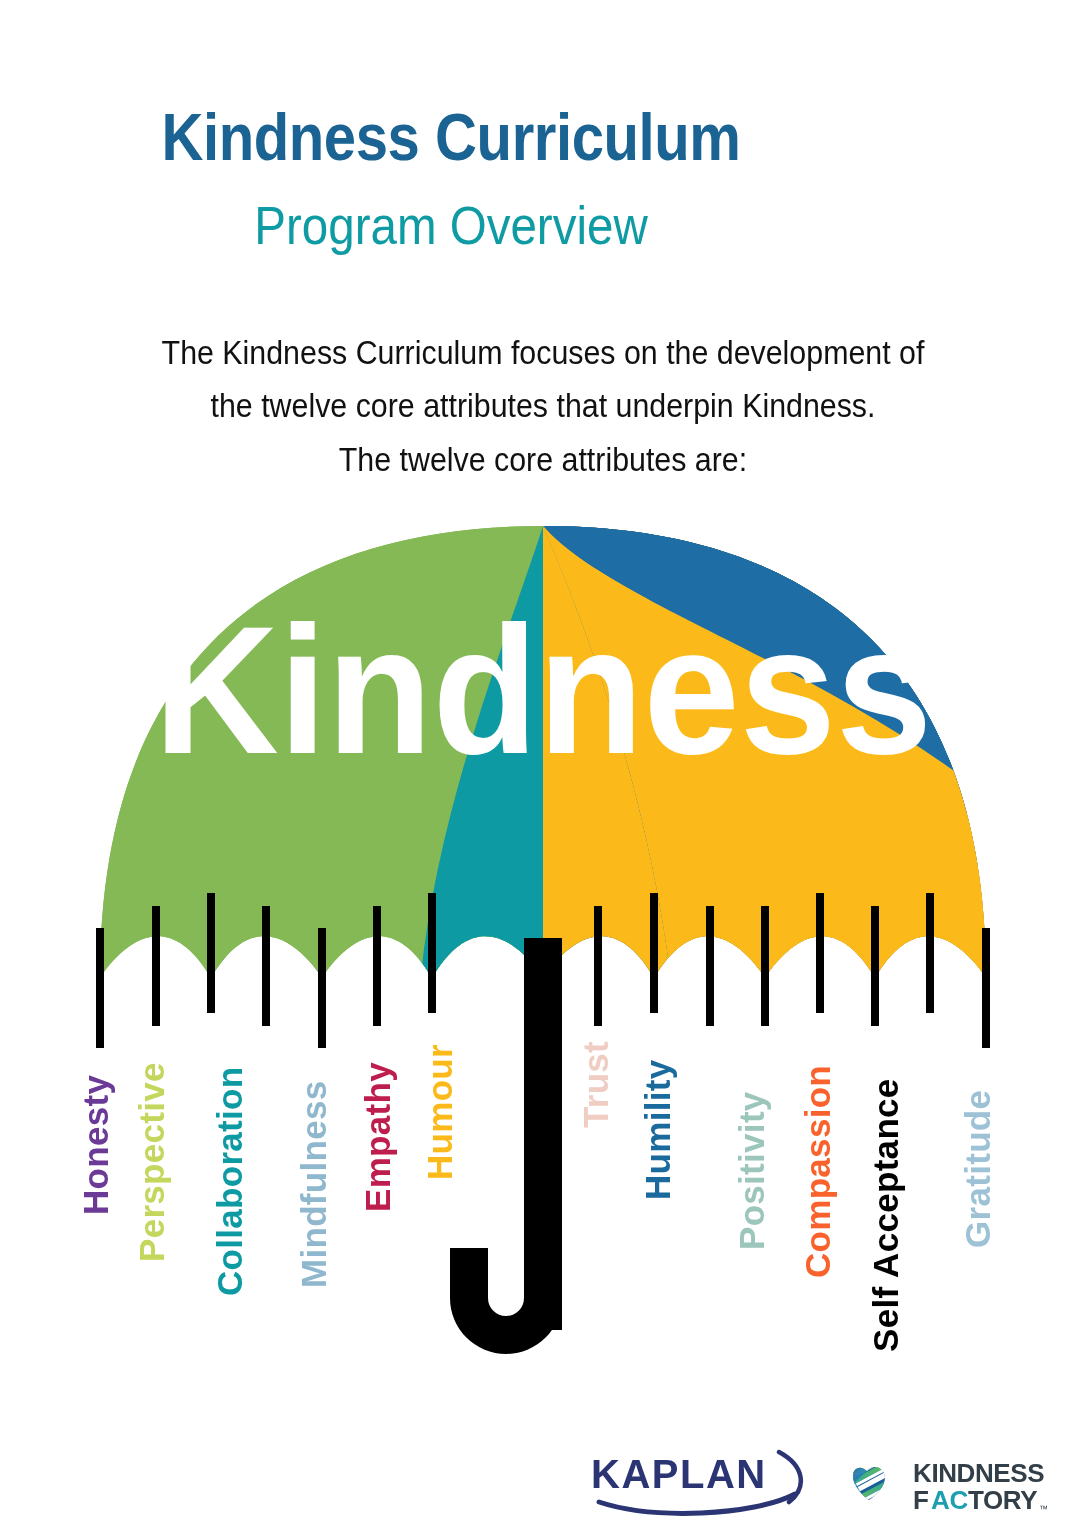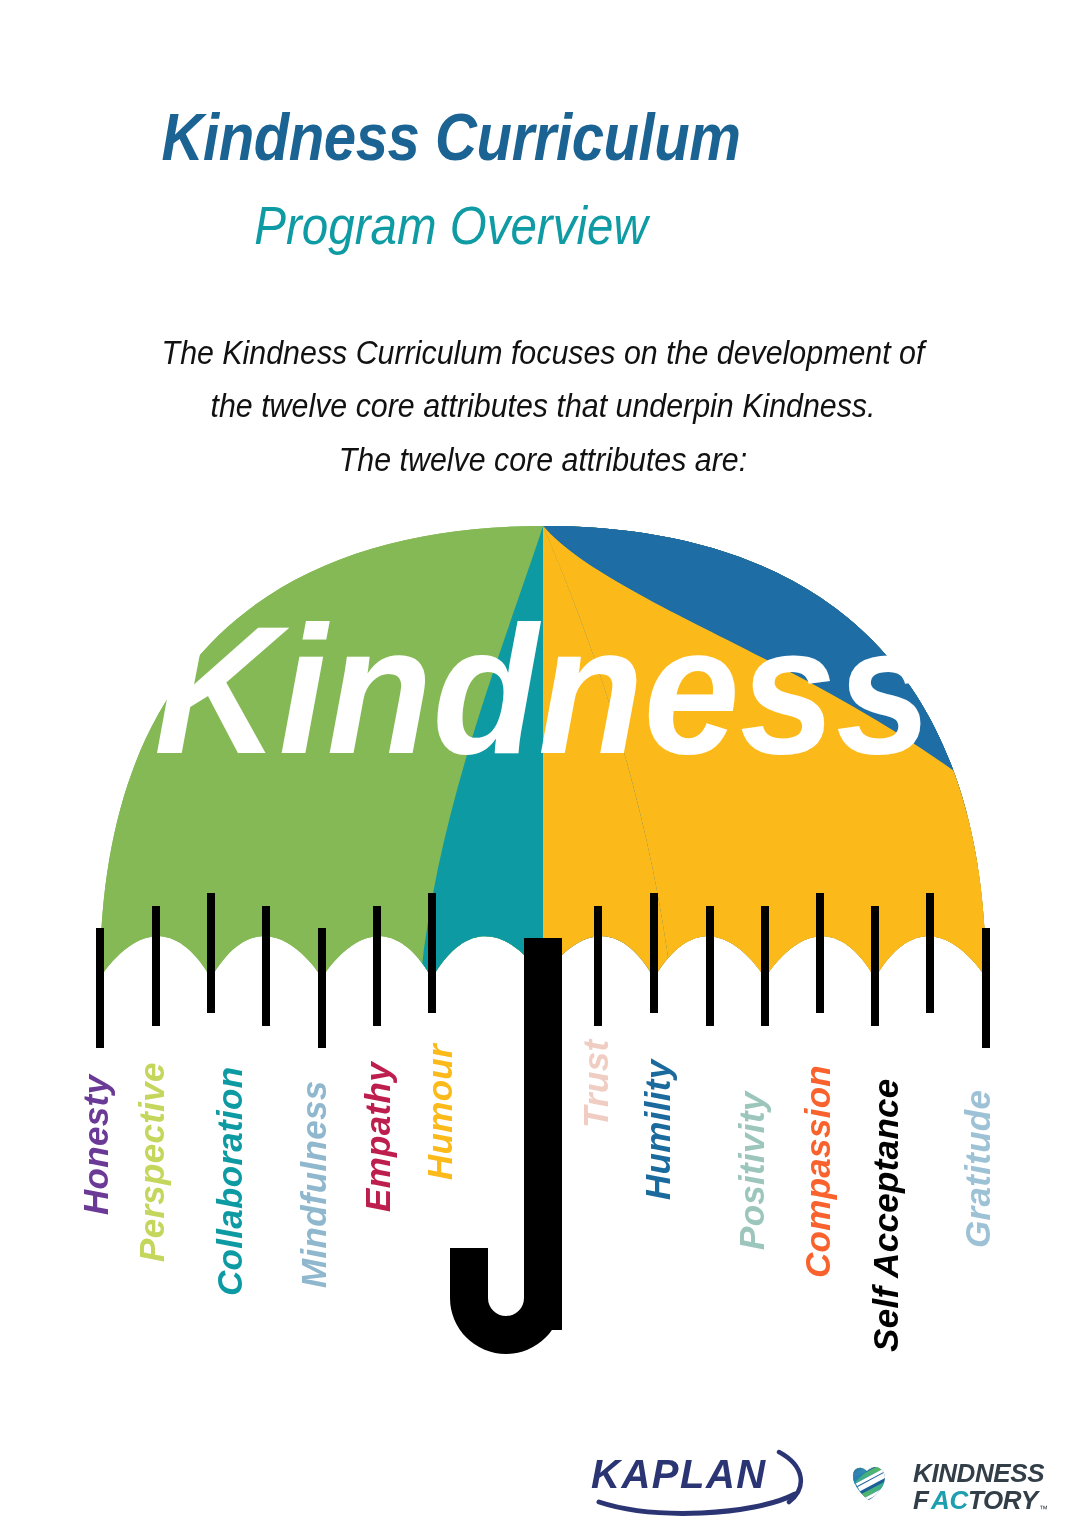--- a/index.html
+++ b/index.html
@@ -3,21 +3,21 @@
 <meta charset="utf-8">
 <style>
   html,body{margin:0;padding:0;}
   body{
     width:1086px;height:1536px;
     background:#ffffff;
     font-family:"Liberation Sans", sans-serif;
     overflow:hidden;
     position:relative;
   }
-  .page{position:relative;width:902px;height:1536px;font-style:italic;}
+  .page{position:relative;width:902px;height:1536px;}
 
   
   .title{
     position:absolute;left:0;right:0;top:104px;
     text-align:center;
     font-family:"Liberation Sans Narrow","Liberation Sans",sans-serif;
     font-size:66px;font-weight:bold;line-height:1.0;
     letter-spacing:-0.5px;
     transform:scaleX(0.88);
     color:#1a6393;

